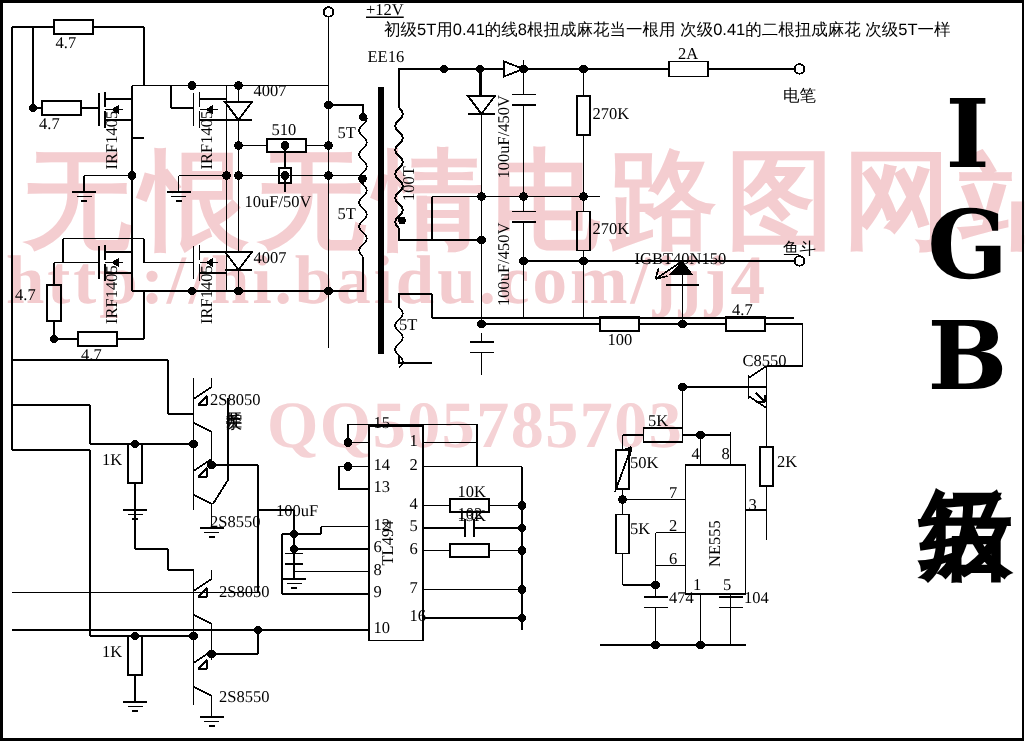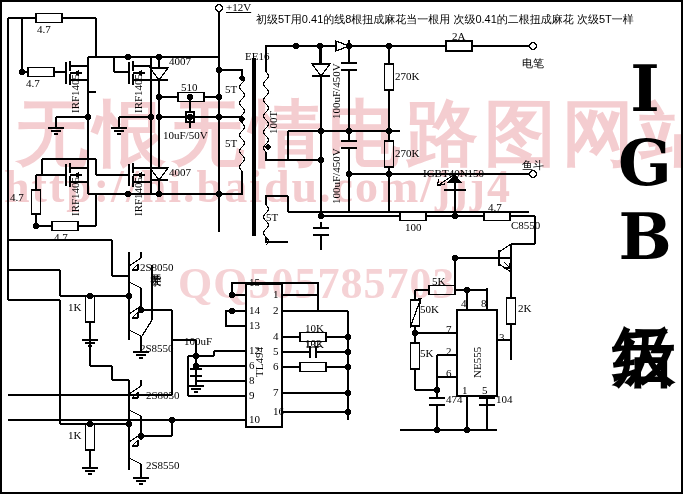--- a/index.html
+++ b/index.html
@@ -447,57 +447,57 @@
 
       <path d="M8 240 L8 300"></path>
 
     </g>
   </svg>
 
   <div id="title">IGB后级</div>
 
   <div id="topnote">初级5T用0.41的线8根扭成麻花当一根用  次级0.41的二根扭成麻花  次级5T一样</div>
 
-  <div class="lbl" style="left:226px;top:2px;text-decoration:underline;">+12V</div>
+  <div class="lbl" style="left:244px;top:2px;text-decoration:underline;">+12V</div>
   <div class="lbl cn" style="left:522px;top:58px;">电笔</div>
   <div class="lbl cn" style="left:522px;top:160px;">鱼斗</div>
 
   <div class="lbl" style="left:37px;top:24px;">4.7</div>
   <div class="lbl" style="left:26px;top:78px;">4.7</div>
   <div class="lbl" style="left:10px;top:192px;">4.7</div>
   <div class="lbl" style="left:54px;top:232px;">4.7</div>
 
   <div class="lbl vertlat" style="left:70px;top:45px;height:68px;">IRF1405</div>
   <div class="lbl vertlat" style="left:133px;top:45px;height:68px;">IRF1405</div>
   <div class="lbl vertlat" style="left:70px;top:148px;height:68px;">IRF1405</div>
   <div class="lbl vertlat" style="left:133px;top:148px;height:68px;">IRF1405</div>
 
   <div class="lbl" style="left:169px;top:56px;">4007</div>
   <div class="lbl" style="left:169px;top:167px;">4007</div>
 
   <div class="lbl" style="left:181px;top:82px;">510</div>
   <div class="lbl" style="left:163px;top:130px;">10uF/50V</div>
 
-  <div class="lbl" style="left:245px;top:51px;">EE16</div>
+  <div class="lbl" style="left:245px;top:33px;">EE16</div>
   <div class="lbl" style="left:225px;top:84px;">5T</div>
   <div class="lbl" style="left:225px;top:138px;">5T</div>
   <div class="lbl vertlat" style="left:268px;top:100px;height:34px;">100T</div>
   <div class="lbl" style="left:266px;top:212px;">5T</div>
 
   <div class="lbl vertlat" style="left:331px;top:55px;height:64px;">100uF/450V</div>
   <div class="lbl vertlat" style="left:331px;top:140px;height:64px;">100uF/450V</div>
   <div class="lbl" style="left:395px;top:71px;">270K</div>
   <div class="lbl" style="left:395px;top:148px;">270K</div>
   <div class="lbl" style="left:452px;top:31px;">2A</div>
 
   <div class="lbl" style="left:423px;top:168px;text-align:right;">IGBT40N150</div>
   <div class="lbl" style="left:405px;top:222px;">100</div>
   <div class="lbl" style="left:488px;top:202px;">4.7</div>
 
-  <div class="lbl" style="left:495px;top:220px;margin-left:16px;">C8550</div>
+  <div class="lbl" style="left:495px;top:236px;">C8550</div>
   <div class="lbl" style="left:518px;top:303px;">2K</div>
   <div class="lbl" style="left:432px;top:276px;">5K</div>
   <div class="lbl" style="left:420px;top:304px;">50K</div>
   <div class="lbl" style="left:420px;top:348px;">5K</div>
   <div class="lbl" style="left:446px;top:394px;">474</div>
   <div class="lbl" style="left:496px;top:394px;">104</div>
   <div class="lbl vertlat" style="left:472px;top:330px;height:48px;">NE555</div>
   <div class="lbl" style="left:461px;top:298px;">4</div>
   <div class="lbl" style="left:481px;top:298px;">8</div>
   <div class="lbl" style="left:446px;top:324px;">7</div>

